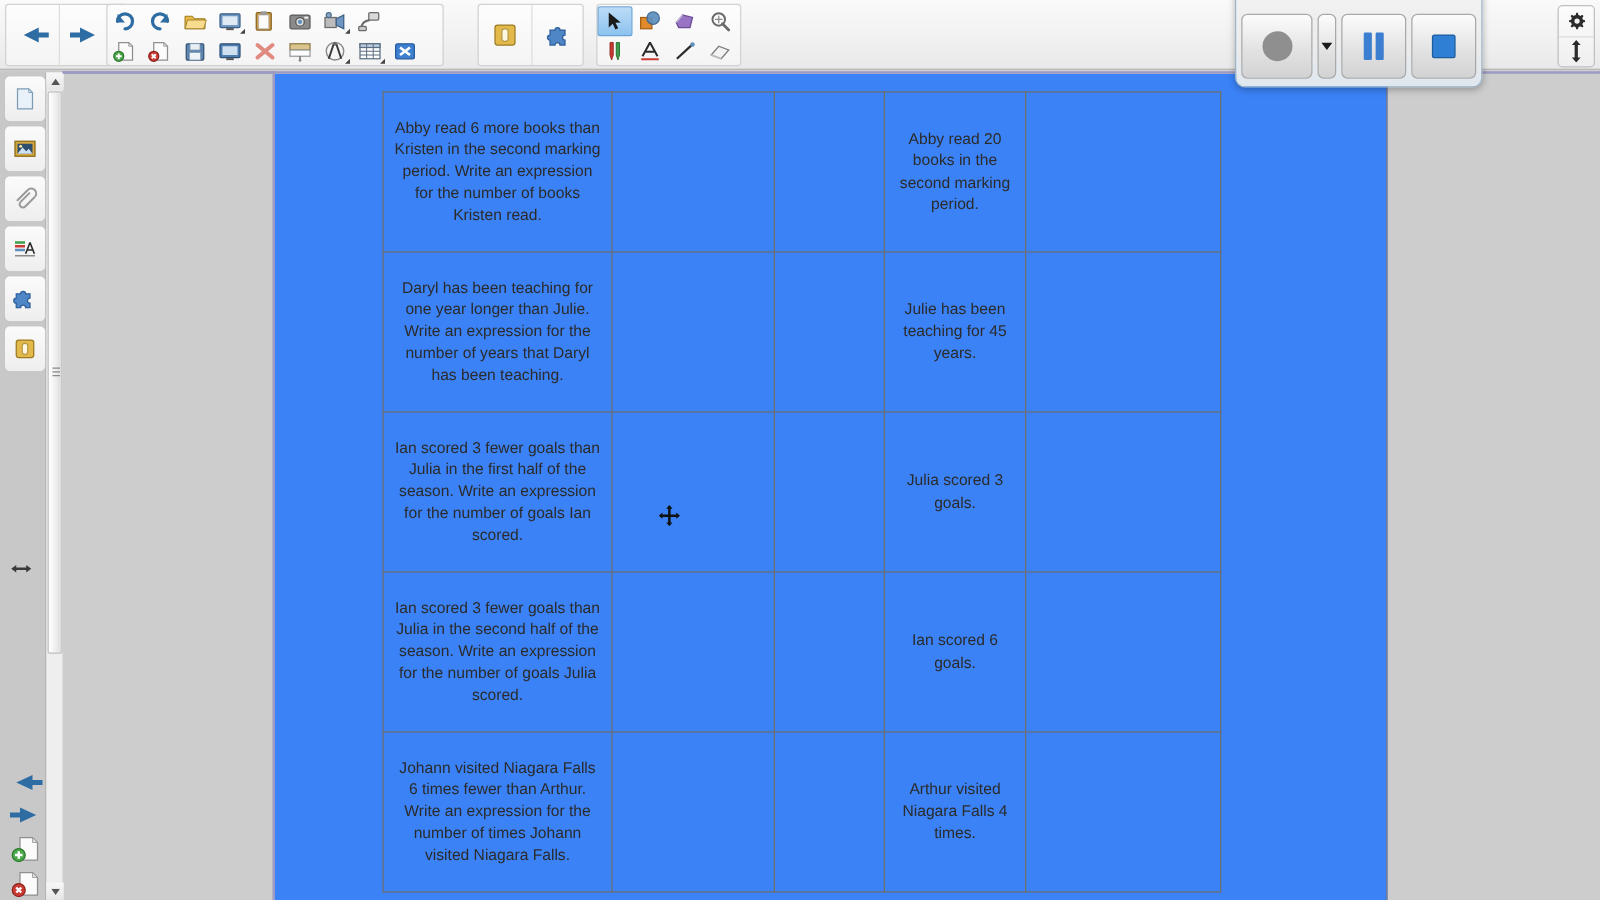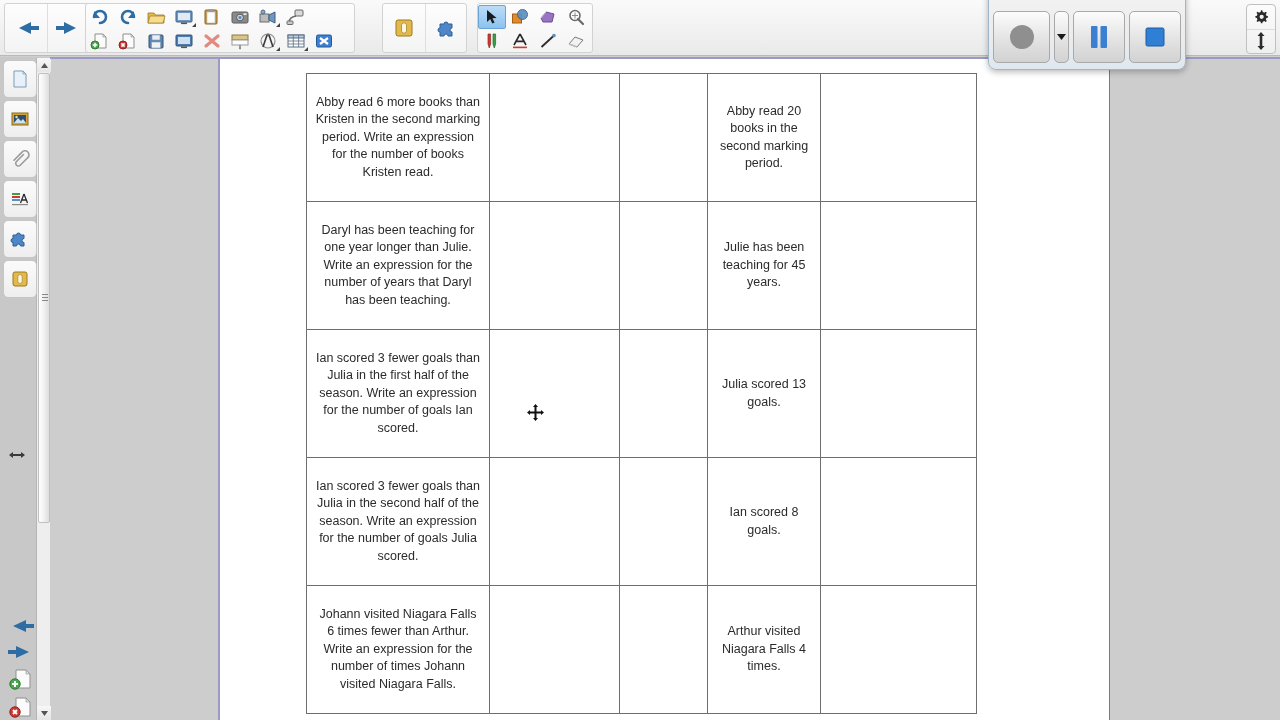--- a/index.html
+++ b/index.html
@@ -161,21 +161,21 @@
     position: absolute;
     left: 220px; top: 59px;
     width: 1060px; height: 661px;
     background: #cdcdcd;
     overflow: hidden;
   }
   .page {
     position: absolute;
     left: 0px; top: 0px;
     width: 890px; height: 661px;
-    background: #ffffff;
+    background: #3b82f6;
     border-right: 1px solid #7a7a7a;
   }
 
   
   .wb-table {
     position: absolute;
     left: 86px; top: 14px;
     width: 670px;
     border-collapse: collapse;
     table-layout: fixed;
@@ -612,28 +612,28 @@
             <td class="c1">Daryl has been teaching for one year longer than Julie.  Write an expression for the number of years that Daryl has been teaching.</td>
             <td class="c2"></td>
             <td class="c3"></td>
             <td class="c4">Julie has been teaching for 45 years.</td>
             <td class="c5"></td>
           </tr>
           <tr class="r-tall">
             <td class="c1">Ian scored 3 fewer goals than Julia in the first half of the season.  Write an expression for the number of goals Ian scored.</td>
             <td class="c2"></td>
             <td class="c3"></td>
-            <td class="c4">Julia scored 13 goals.</td>
+            <td class="c4">Julia scored 3 goals.</td>
             <td class="c5"></td>
           </tr>
           <tr class="r-tall">
             <td class="c1">Ian scored 3 fewer goals than Julia in the second half of the season.  Write an expression for the number of goals Julia scored.</td>
             <td class="c2"></td>
             <td class="c3"></td>
-            <td class="c4">Ian scored 8 goals.</td>
+            <td class="c4">Ian scored 6 goals.</td>
             <td class="c5"></td>
           </tr>
           <tr class="r-tall">
             <td class="c1">Johann visited Niagara Falls 6 times fewer than Arthur.  Write an expression for the number of times Johann visited Niagara Falls.</td>
             <td class="c2"></td>
             <td class="c3"></td>
             <td class="c4">Arthur visited Niagara Falls 4 times.</td>
             <td class="c5"></td>
           </tr>
         </tbody>

